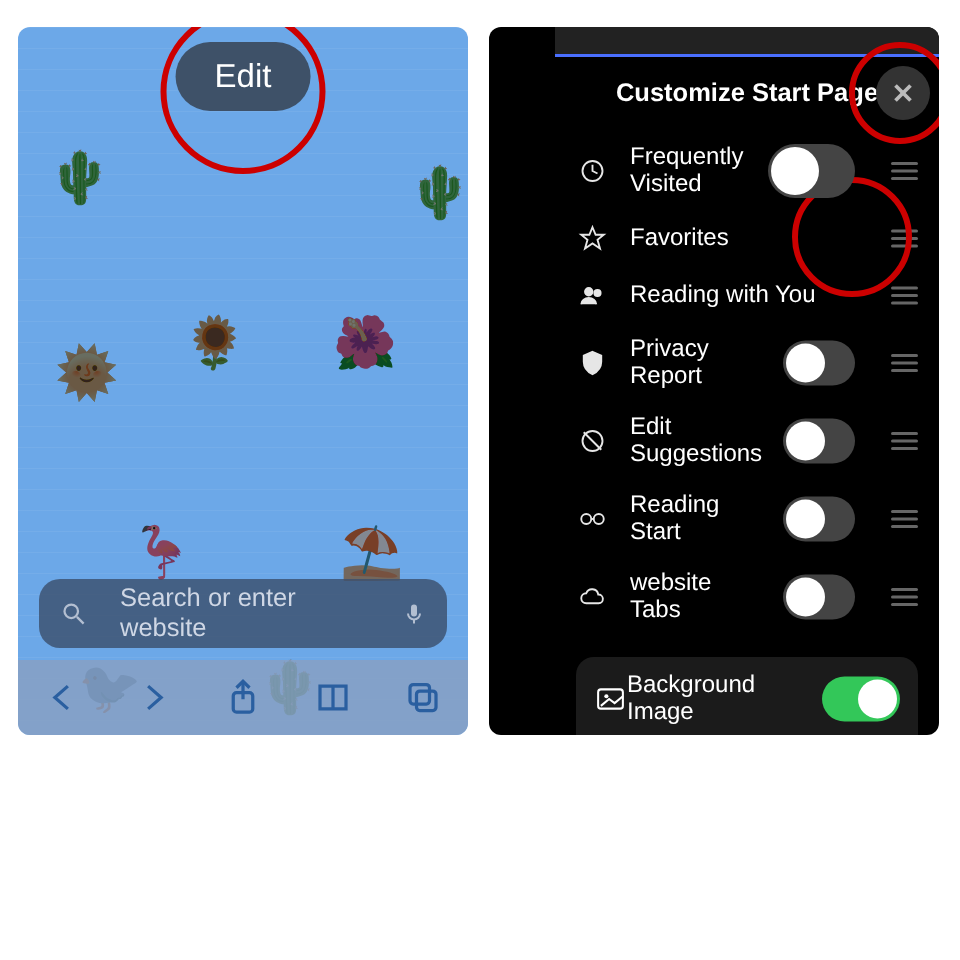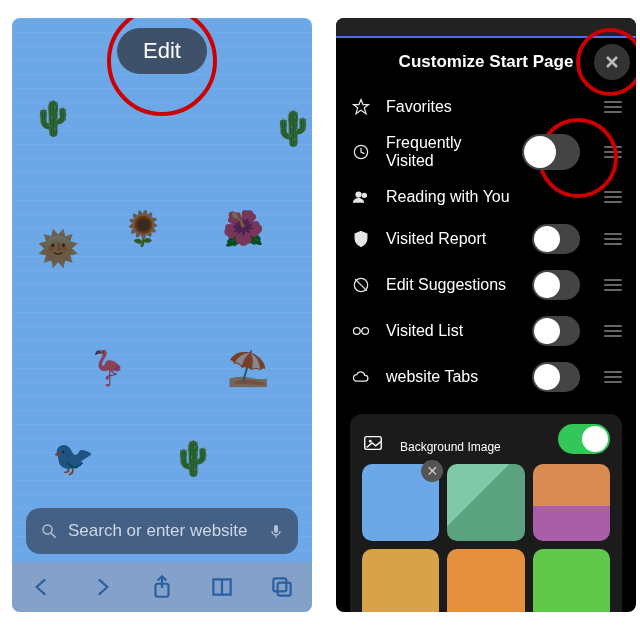--- a/index.html
+++ b/index.html
@@ -4,28 +4,28 @@
 <style>
   * { box-sizing: border-box; margin: 0; padding: 0; }
   body {
     width: 640px; height: 640px;
     background: #fff;
     font-family: -apple-system, "Helvetica Neue", Arial, sans-serif;
     display: flex;
     overflow: hidden;
   }
   .phone {
-    width: 300px; height: 594px;
-    margin: 18px 10px 18px 12px;
+    width: 300px; height: 472px;
+    margin: 18px 0 18px 12px;
     border-radius: 8px;
     overflow: hidden;
     position: relative;
     flex-shrink: 0;
   }
-  .phone + .phone { margin-left: 14px; }
+  .phone + .phone { margin-left: 14px; padding-left: 44px; }
 
   
   .left {
     background: #6ca8e8;
     background-image: repeating-linear-gradient(180deg,
       rgba(255,255,255,0.06) 0 1px, transparent 1px 14px);
   }
   .edit-btn {
     position: absolute; top: 10px; left: 50%; transform: translateX(-50%);
     background: #3e5168; color: #fff;
@@ -46,21 +46,21 @@
   .e1{top:80px;left:20px} .e2{top:90px;left:260px}
   .e3{top:190px;left:110px} .e4{top:190px;left:210px}
   .e5{top:210px;left:25px} .e6{top:330px;left:75px}
   .e7{top:330px;left:215px} .e8{top:420px;left:40px}
   .e9{top:420px;left:160px}
 
   .searchbar {
     position: absolute; left: 14px; right: 14px; bottom: 58px;
     height: 46px; background: rgba(60,80,110,0.82);
     border-radius: 14px; display: flex; align-items: center;
-    padding: 0 14px; color: #cfd7e5; gap: 10px;
+    padding: 0 14px; color: #cfd7e5; gap: 22px;
   }
   .search-icn { width:18px;height:18px;opacity:.8 }
   .search-text { flex: 1; font-size: 17px; color: #cfd7e5; }
   .mic-icn { width:16px;height:20px;opacity:.8 }
 
   .toolbar {
     position: absolute; left:0; right:0; bottom:0; height:50px;
     background: rgba(135,160,195,.85);
     display: flex; justify-content: space-around; align-items: center;
   }
@@ -102,21 +102,21 @@
   }
   .toggle.big { width:58px;height:36px;border-radius:18px }
   .toggle.big .knob{width:32px;height:32px;top:2px;left:2px}
   .handle { display:flex;flex-direction:column;gap:3px;margin-left:10px;cursor:grab }
   .handle div{width:18px;height:2px;background:#666;border-radius:1px}
 
   .bgsection {
     margin: 14px 14px 0; background:#1b1b1b; border-radius:12px;
     padding: 10px 12px 12px;
   }
-  .bgrow { display:flex;align-items:flex-end;gap:16px;color:#fff;font-size:12px;margin-bottom:10px }
+  .bgrow { display:flex;align-items:center;gap:0;color:#fff;font-size:16px;margin-bottom:10px }
   .bgrow .ic{width:22px;height:22px;}
   .bgrow .sw {
     width:52px;height:30px;border-radius:15px;background:#33c759;position:relative;cursor:pointer;
   }
   .bgrow .sw .k{width:26px;height:26px;border-radius:50%;background:#fff;position:absolute;top:2px;right:2px}
   .grid { display:grid;grid-template-columns:repeat(3,1fr);gap:8px }
   .thumb { aspect-ratio:1;border-radius:10px;position:relative;cursor:pointer }
   .thumb .del{position:absolute;top:-4px;right:-4px;width:22px;height:22px;border-radius:50%;
               background:#555;color:#ccc;font-size:14px;display:flex;align-items:center;justify-content:center}
 </style>
@@ -181,41 +181,41 @@
         <line x1="13" y1="3" x2="3" y2="13" stroke="#bbb" stroke-width="2.5"></line>
       </svg>
   </div>
   <div class="anno-circle anno2"></div>
   <div class="anno-circle anno3"></div>
 
   <div class="rows" id="rows">
       <div class="row">
         <span class="ic">
           <svg viewBox="0 0 24 24">
-            <polygon points="12,3 14.5,9 21,9 16,13 18,20 12,16 6,20 8,13 3,9 9.5,9" stroke="#fff" fill="none" stroke-width="1.5"></polygon>
-          </svg>
-        </span>
-        <span class="lbl">Favorites</span>
-        <div class="handle">
-          <div></div>
-          <div></div>
-          <div></div>
-        </div>
-      </div>
-      <div class="row">
-        <span class="ic">
-          <svg viewBox="0 0 24 24">
             <circle cx="12" cy="12" r="8" stroke="#fff" fill="none" stroke-width="1.5"></circle>
             <polyline points="12,7 12,12 16,14" stroke="#fff" fill="none" stroke-width="1.5"></polyline>
           </svg>
         </span>
         <span class="lbl">Frequently Visited</span>
         <div class="toggle big">
           <div class="knob"></div>
         </div>
+        <div class="handle">
+          <div></div>
+          <div></div>
+          <div></div>
+        </div>
+      </div>
+      <div class="row">
+        <span class="ic">
+          <svg viewBox="0 0 24 24">
+            <polygon points="12,3 14.5,9 21,9 16,13 18,20 12,16 6,20 8,13 3,9 9.5,9" stroke="#fff" fill="none" stroke-width="1.5"></polygon>
+          </svg>
+        </span>
+        <span class="lbl">Favorites</span>
         <div class="handle">
           <div></div>
           <div></div>
           <div></div>
         </div>
       </div>
       <div class="row">
         <span class="ic">
           <svg viewBox="0 0 24 24">
             <circle cx="9" cy="9" r="3" fill="#fff"></circle>
@@ -229,21 +229,21 @@
           <div></div>
           <div></div>
         </div>
       </div>
       <div class="row">
         <span class="ic">
           <svg viewBox="0 0 24 24">
             <path d="M12 3l7 3v5c0 5-3 8-7 10-4-2-7-5-7-10V6l7-3z" fill="#fff"></path>
           </svg>
         </span>
-        <span class="lbl">Visited Report</span>
+        <span class="lbl">Privacy Report</span>
         <div class="toggle">
           <div class="knob"></div>
         </div>
         <div class="handle">
           <div></div>
           <div></div>
           <div></div>
         </div>
       </div>
       <div class="row">
@@ -264,21 +264,21 @@
         </div>
       </div>
       <div class="row">
         <span class="ic">
           <svg viewBox="0 0 24 24">
             <circle cx="7" cy="12" r="4" stroke="#fff" fill="none" stroke-width="1.5"></circle>
             <circle cx="17" cy="12" r="4" stroke="#fff" fill="none" stroke-width="1.5"></circle>
             <line x1="11" y1="12" x2="13" y2="12" stroke="#fff" stroke-width="1.5"></line>
           </svg>
         </span>
-        <span class="lbl">Visited List</span>
+        <span class="lbl">Reading Start</span>
         <div class="toggle">
           <div class="knob"></div>
         </div>
         <div class="handle">
           <div></div>
           <div></div>
           <div></div>
         </div>
       </div>
       <div class="row">

